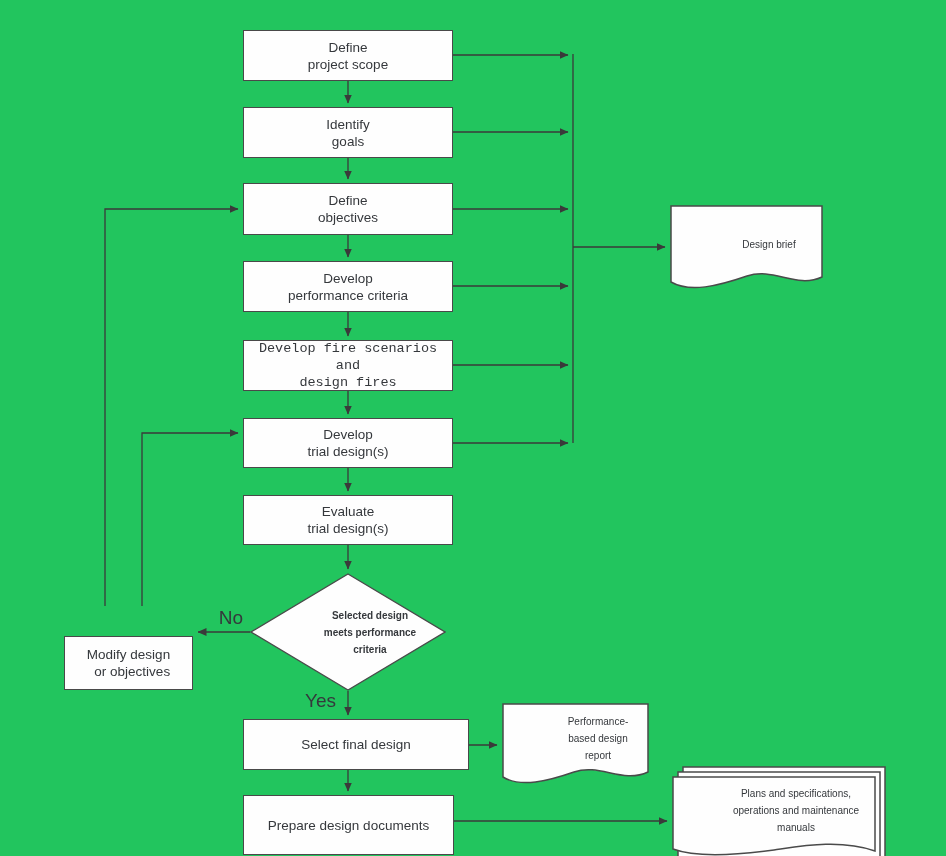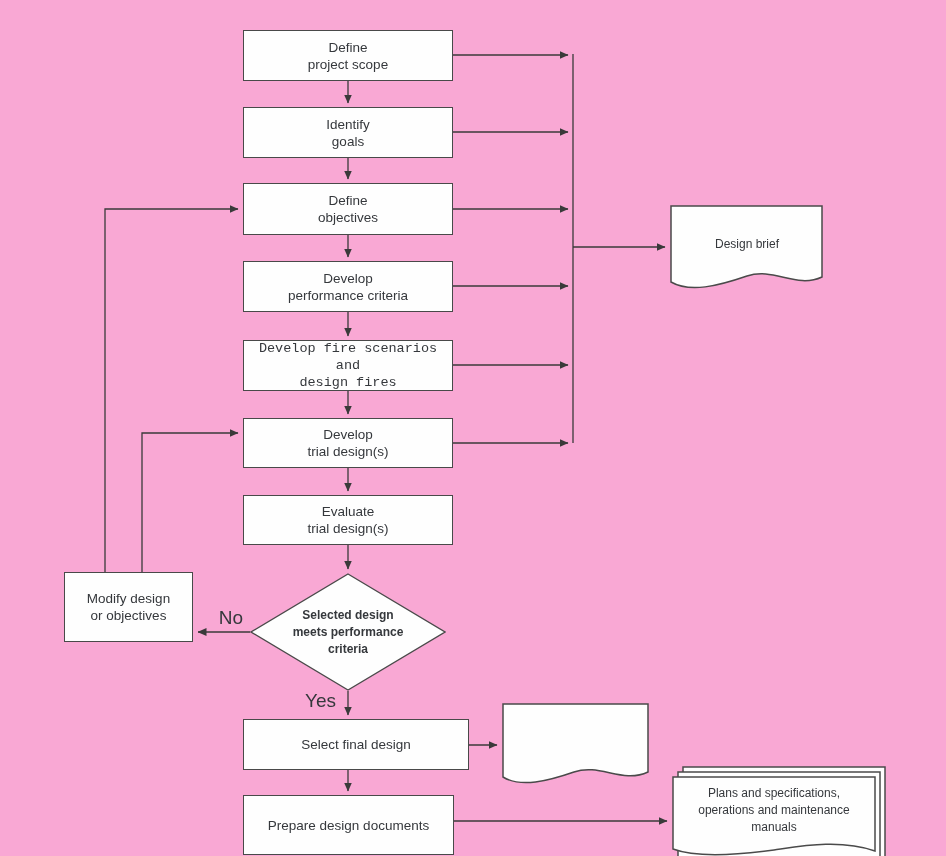--- a/index.html
+++ b/index.html
@@ -1,20 +1,20 @@
 <!DOCTYPE html>
 <html><head>
 <meta charset="utf-8">
 <style>
   html, body { margin: 0; padding: 0; background: #ffffff; }
   #canvas {
     position: relative;
     width: 946px;
     height: 856px;
-    background: #f9a8d4;
+    background: #22c55e;
     overflow: hidden;
     font-family: "Liberation Sans", sans-serif;
     color: #35383c;
   }
   .node {
     position: absolute;
     box-sizing: border-box;
     border: 1.6px solid #494949;
     background: #fefefe;
     display: flex;
@@ -28,23 +28,24 @@
   .shape-node {
     position: absolute;
   }
   .shape-node svg { display: block; }
   .shape-label {
     position: absolute;
     display: flex;
     align-items: center;
     justify-content: center;
     text-align: center;
-    font-size: 12px;
+    font-size: 10px;
     line-height: 17px;
     white-space: pre-line;
+    margin-left: 22px;
   }
   .edge-label {
     position: absolute;
     font-size: 19px;
     text-align: right;
   }
   #connector-layer {
     position: absolute;
     left: 0; top: 0;
     width: 946px; height: 856px;
@@ -106,21 +107,21 @@
   <div class="node" style="left:243px; top:261px; width:210px; height:51px;">Develop
 performance criteria</div>
   <div class="node" style="left:243px; top:340px; width:210px; height:51px;font-family:Liberation Mono, monospace;">Develop fire scenarios and
 design fires</div>
   <div class="node" style="left:243px; top:418px; width:210px; height:50px;">Develop
 trial design(s)</div>
   <div class="node" style="left:243px; top:495px; width:210px; height:50px;">Evaluate
 trial design(s)</div>
   <div class="node" style="left:243px; top:719px; width:226px; height:51px;">Select final design</div>
   <div class="node" style="left:243px; top:795px; width:211px; height:60px;">Prepare design documents</div>
-  <div class="node" style="left:64px;  top:572px; width:129px; height:70px;">Modify design
+  <div class="node" style="left:64px;  top:636px; width:129px; height:54px;text-align:right;">Modify design
 or objectives</div>
 
   <div class="shape-node" style="left:250px; top:573px; width:196px; height:118px;">
     <svg width="196" height="118">
       <polygon points="98,1 195,59 98,117 1,59" fill="#fefefe" stroke="#4a4a4a" stroke-width="1.3"></polygon>
     </svg>
     <div class="shape-label" style="left:18px; top:0; width:160px; height:118px;font-weight:bold;">Selected design
 meets performance
 criteria</div>
   </div>
@@ -132,20 +133,23 @@
     <svg width="154" height="95">
       <path class="doc-shape" d="M1,1 H152 V72 C126,84 104,62 77,71 C48,81 20,88 1,77 Z"></path>
     </svg>
     <div class="shape-label" style="left:0; top:6px; width:154px; height:66px;">Design brief</div>
   </div>
 
   <div class="shape-node" style="left:502px; top:703px; width:148px; height:92px;">
     <svg width="148" height="92">
       <path class="doc-shape" d="M1,1 H146 V69 C120,81 98,60 72,69 C46,78 19,85 1,74 Z"></path>
     </svg>
+    <div class="shape-label" style="left:0; top:2px; width:148px; height:66px;">Performance-
+based design
+report</div>
   </div>
 
   <div class="shape-node" style="left:672px; top:766px; width:218px; height:90px;">
     <svg width="218" height="90">
       <rect x="11" y="1" width="202" height="110" class="doc-shape"></rect>
       <rect x="6" y="6" width="202" height="110" class="doc-shape"></rect>
       <path class="doc-shape" d="M1,11 H203 V85 C168,73 130,80 102,84 C65,89 25,92 1,83 Z"></path>
     </svg>
     <div class="shape-label" style="left:0; top:14px; width:204px; height:60px;">Plans and specifications,
 operations and maintenance

